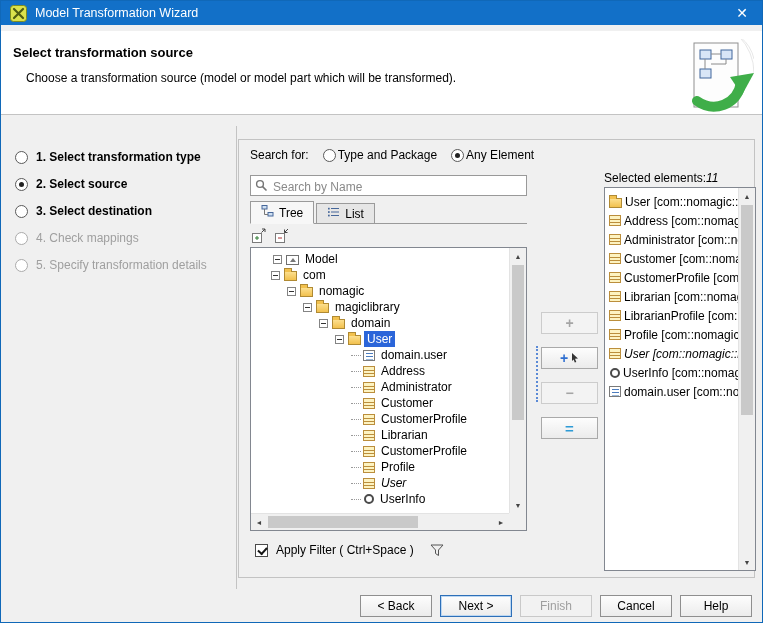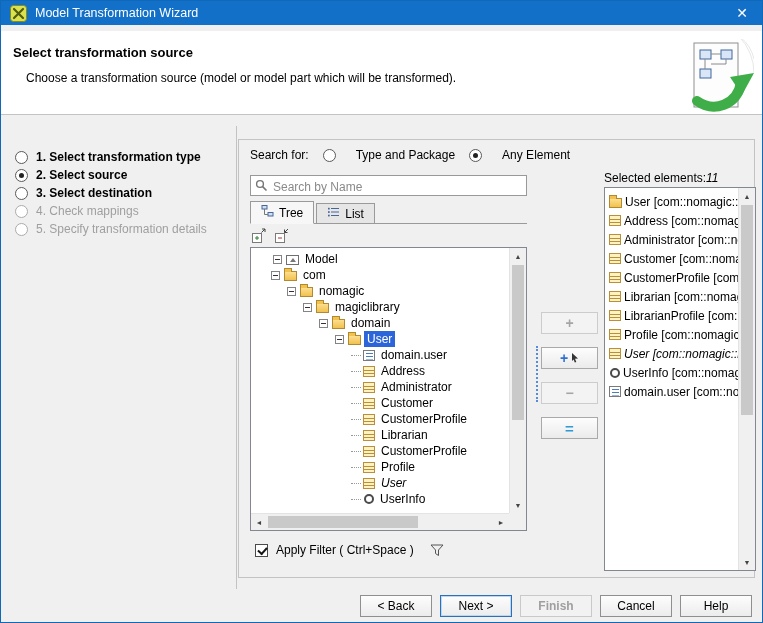--- a/index.html
+++ b/index.html
@@ -19,35 +19,35 @@
   
   .header { position:absolute; left:0; top:30px; width:100%; height:84px; background:#fff;
             border-bottom:1px solid #c3c3c3; }
   .h-title { position:absolute; left:12px; top:14px; font-size:13px; font-weight:bold; }
   .h-sub   { position:absolute; left:25px; top:40px; font-size:12px; }
   .h-art   { position:absolute; right:8px; top:8px; }
 
   
   .steps { position:absolute; left:0; top:125px; width:236px; height:463px;
            border-right:1px solid #c3c3c3; padding:22px 0 0 14px; display:flex;
-           flex-direction:column; }
+           flex-direction:column; gap:9px; }
   .step { display:flex; align-items:center; gap:8px; height:18px; }
   .step-label { font-weight:bold; }
   .step.disabled .step-label { color:#9f9f9f; font-weight:normal; }
   .radio { width:13px; height:13px; border:1px solid #5a5a5a; border-radius:50%;
            background:#fff; position:relative; flex:none; }
   .radio.sel::after { content:''; position:absolute; left:3px; top:3px; width:5px; height:5px;
            border-radius:50%; background:#222; }
   .radio.dis { border-color:#ababab; }
 
   
   .main-panel { position:absolute; left:237px; top:138px; width:517px; height:439px;
                 border:1px solid #c3c3c3; }
   .search-row { position:absolute; left:11px; top:8px; display:flex; align-items:center; gap:14px; }
-  .opt { display:flex; align-items:center; gap:20px; }
+  .opt { display:flex; align-items:center; gap:2px; }
   .search-input { position:absolute; left:11px; top:35px; width:277px; height:21px;
                   border:1px solid #999; background:#fff; display:flex; align-items:flex-end;
                   padding-left:4px; gap:3px; }
   .search-input input { border:none; outline:none; flex:1; font:12px "Liberation Sans",sans-serif;
                   background:transparent; }
   .search-input input::placeholder { color:#8a8a8a; }
 
   .tabs { position:absolute; left:11px; top:61px; width:277px; height:23px;
           border-bottom:1px solid #9a9a9a; display:flex; align-items:flex-end; }
   .tab { height:20px; padding:0 10px; display:flex; align-items:center; gap:5px;
@@ -133,21 +133,21 @@
            overflow:hidden; }
   .sitem .slabel { overflow:hidden; }
   .sitem.italic .slabel { font-style:italic; }
 
   
   .footer { position:absolute; left:0; top:588px; width:100%; height:35px; display:flex;
             justify-content:flex-end; gap:8px; padding:6px 10px 0 0; }
   .btn { width:72px; height:22px; border:1px solid #8f8f8f; background:linear-gradient(#fdfdfd,#ececec);
          display:flex; align-items:center; justify-content:center; font-size:12px; }
   .btn.focus { border-color:#2d6fb8; box-shadow:inset 0 0 0 1px #bcd7f2; }
-  .btn.disabled { color:#9f9f9f; border-color:#c9c9c9; background:#f2f2f2;font-weight:bold; }
+  .btn.disabled { color:#9f9f9f; border-color:#c9c9c9; background:#f2f2f2; }
 </style>
 </head>
 <body>
 
 <div id="window">
 
   <div class="titlebar">
     <span class="app-icon">
       <svg width="17" height="17" viewBox="0 0 17 17">
           <rect x="0.5" y="0.5" width="16" height="16" rx="3" fill="#dbe24d" stroke="#7e8c20"></rect>

